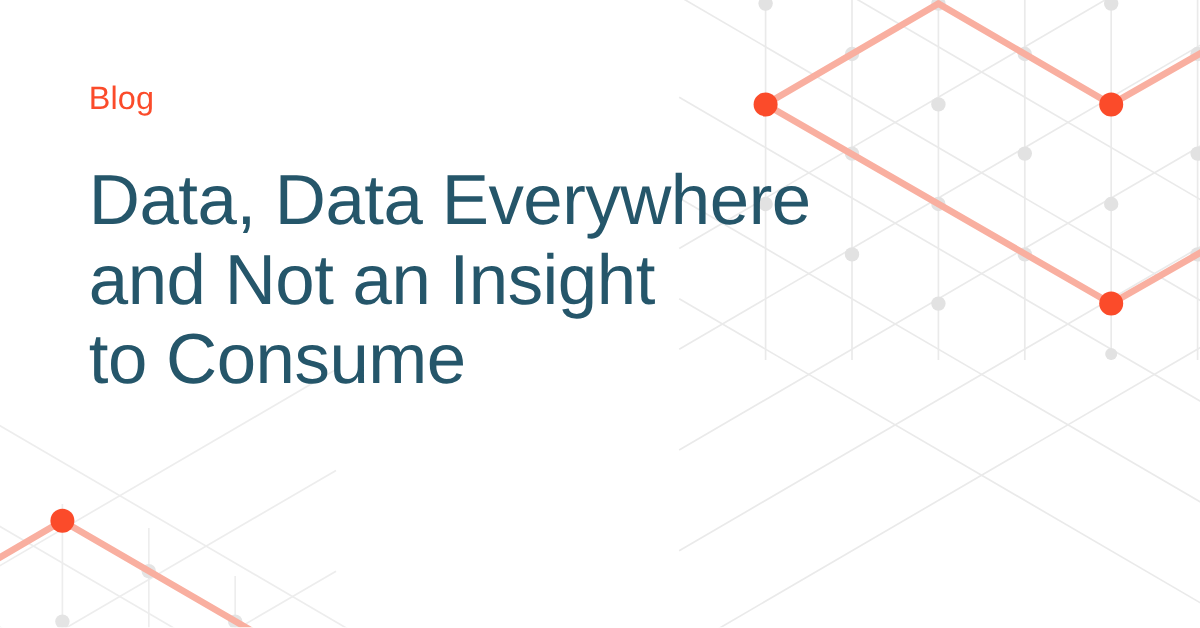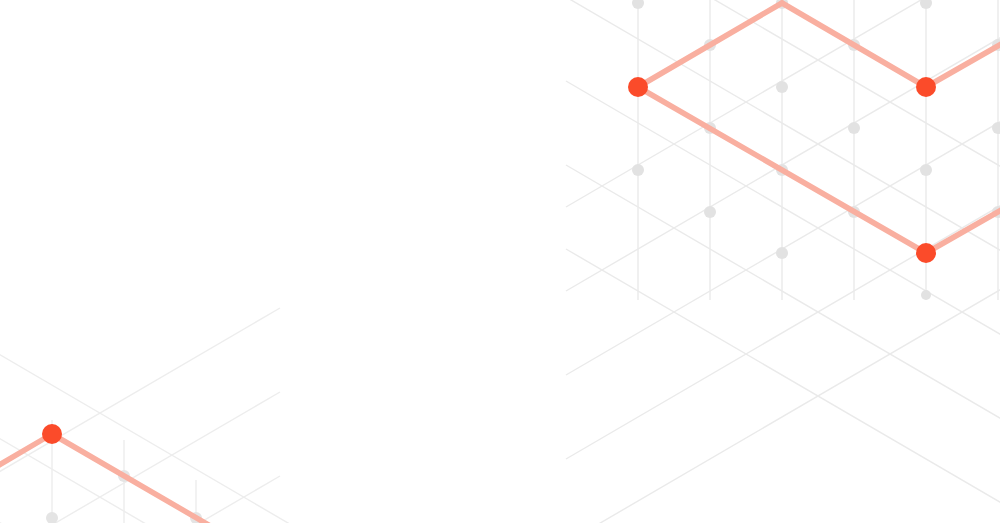--- a/index.html
+++ b/index.html
@@ -150,14 +150,20 @@
     <g stroke="#F9AFA0" stroke-width="5.5" fill="none" stroke-linecap="round">
       <path d="M 52 434 L -40 488"></path>
       <path d="M 52 434 L 250 549"></path>
     </g>
 
     <g fill="#FB4B2A">
       <circle cx="52" cy="434" r="10"></circle>
     </g>
   </svg>
 
+  <div class="content">
+    <div class="eyebrow" style="color:#FB4B2A;">Blog</div>
+    <h1 class="headline" style="color:#25566A;">Data, Data Everywhere
+and Not an Insight
+to Consume</h1>
+  </div>
 
 </div>
 
 </body></html>

